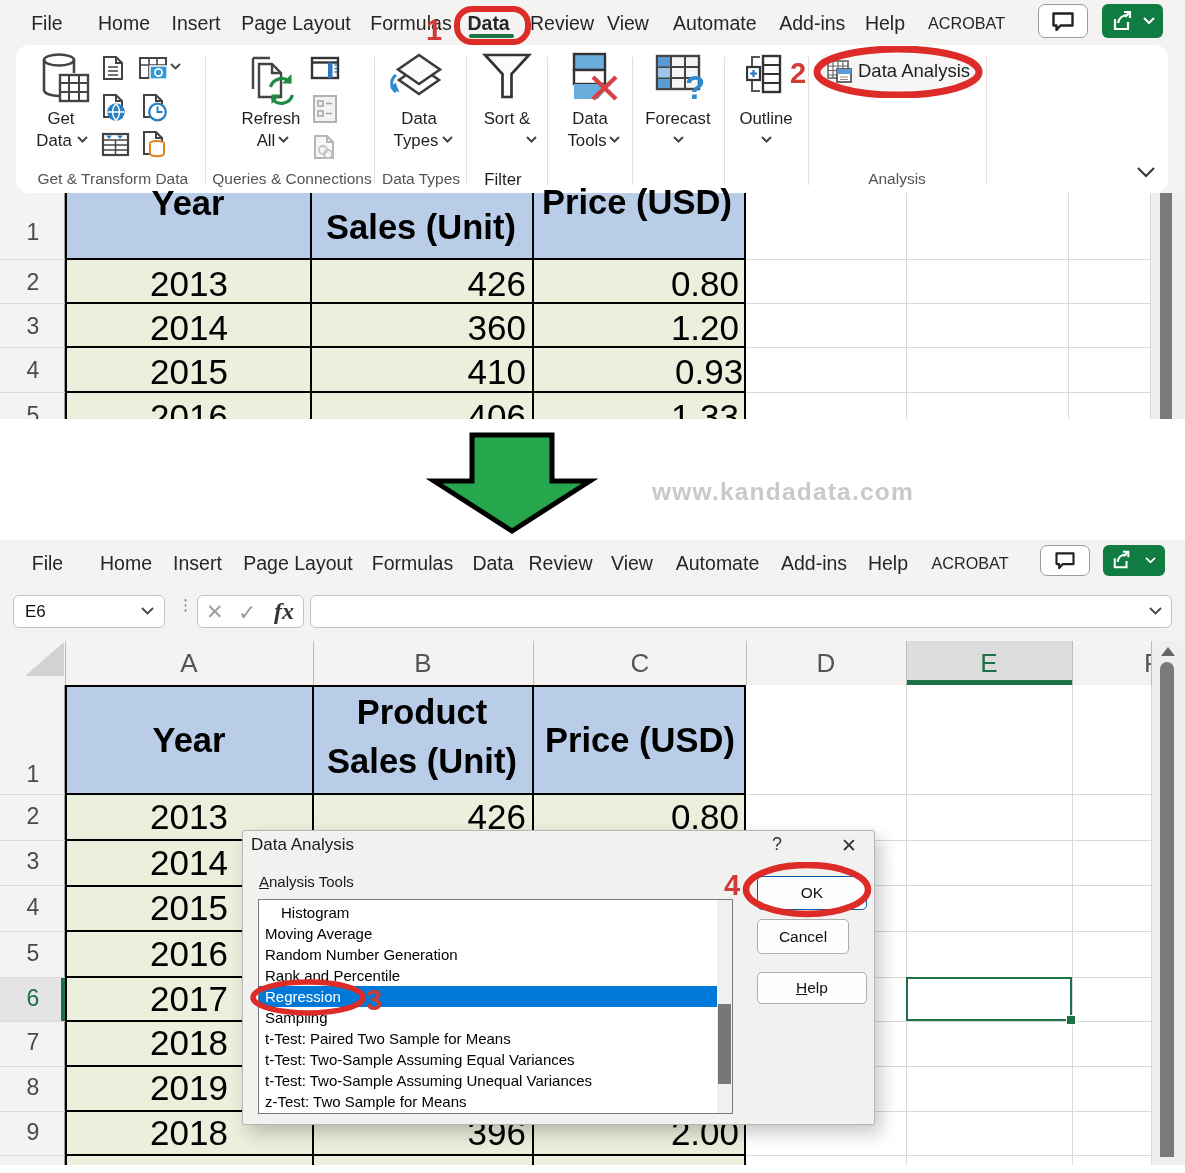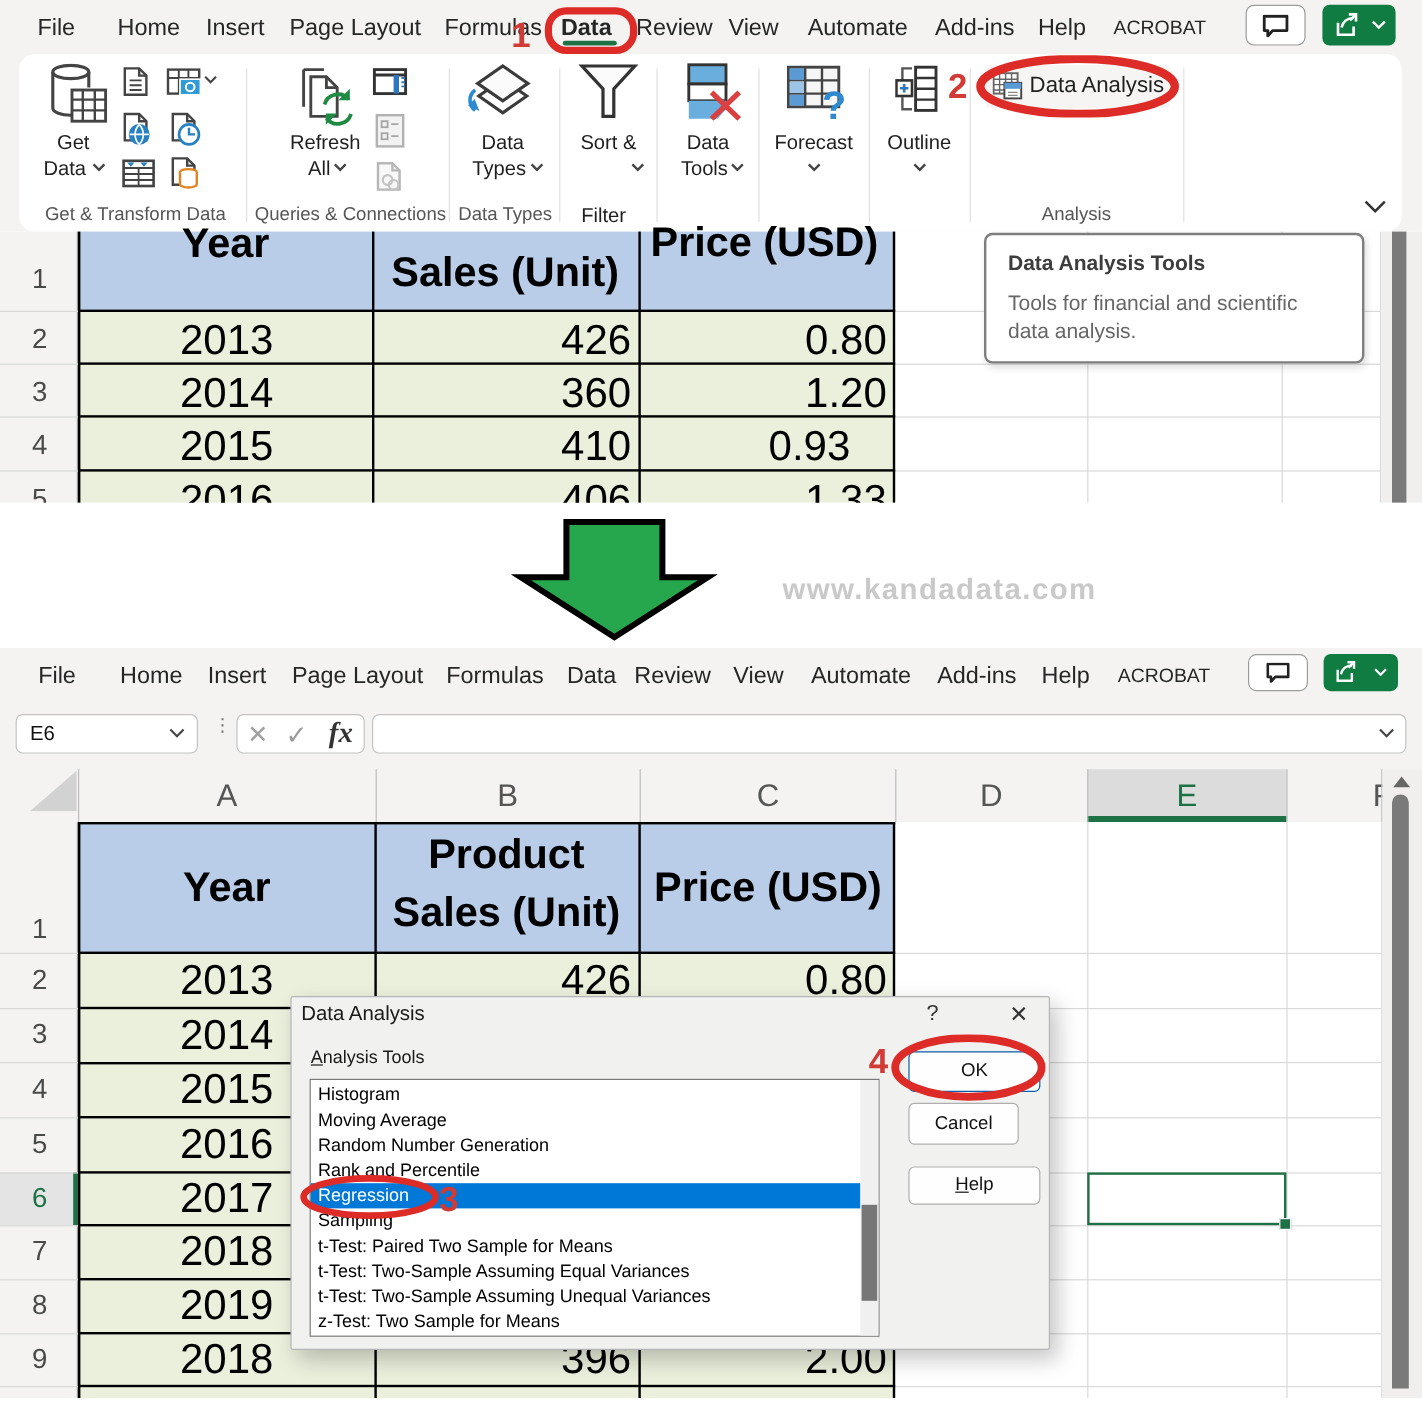--- a/index.html
+++ b/index.html
@@ -292,33 +292,29 @@
     <div class="abs hcell" style="left:572px;top:-10px;">Price (USD)</div>
 
     <div class="abs cellv" style="left:85px;top:71px;">2013</div>
     <div class="abs cellv" style="left:389px;top:71px;text-align:right;width:72px;">426</div>
     <div class="abs cellv" style="left:597px;top:71px;text-align:right;width:77px;">0.80</div>
     <div class="abs cellv" style="left:85px;top:115px;">2014</div>
     <div class="abs cellv" style="left:389px;top:115px;text-align:right;width:72px;">360</div>
     <div class="abs cellv" style="left:597px;top:115px;text-align:right;width:77px;">1.20</div>
     <div class="abs cellv" style="left:85px;top:159px;">2015</div>
     <div class="abs cellv" style="left:389px;top:159px;text-align:right;width:72px;">410</div>
-    <div class="abs cellv" style="left:571px;top:159px;text-align:center;width:77px;">0.93</div>
+    <div class="abs cellv" style="left:610px;top:159px;text-align:left;width:77px;">0.93</div>
     <div class="abs cellv" style="left:85px;top:204px;">2016</div>
     <div class="abs cellv" style="left:389px;top:204px;text-align:right;width:72px;">406</div>
     <div class="abs cellv" style="left:597px;top:204px;text-align:right;width:77px;">1.33</div>
   </div>
 
   <div class="abs" style="left:1151px;top:193px;width:34px;height:226px;background:#f0efee;"></div>
   <div class="abs" style="left:1160px;top:193px;width:12px;height:226px;background:#7a7a7a;"></div>
 
-  <div class="abs" style="left:820px;top:194px;width:317px;height:109px;background:#fff;border:2px solid #7e7e7e;border-radius:7px;box-sizing:border-box;box-shadow:2px 3px 6px rgba(0,0,0,0.12);">
-    <div class="abs" style="left:18px;top:13px;font-weight:bold;font-size:17.5px;color:#3d3d3d;">Data Analysis Tools</div>
-    <div class="abs" style="left:18px;top:44px;font-size:17.5px;color:#666;line-height:24px;">Tools for financial and scientific<br>data analysis.</div>
-  </div>
 </div>
 
 <div id="middle">
   <svg class="abs" style="left:426px;top:432px;" width="172" height="104" viewBox="0 0 172 104">
     <polygon points="46,3 126,3 126,49 164,49 86,99 8,49 46,49" fill="#27a74d" stroke="#000" stroke-width="5" stroke-linejoin="miter"></polygon>
   </svg>
   <div class="abs" style="left:783px;top:492px;transform:translate(-50%,-50%);font-weight:bold;font-size:24.5px;letter-spacing:1.2px;color:#c9c9c9;white-space:nowrap;">www.kandadata.com</div>
 </div>
 
 <div class="abs" id="shot2" style="top:540px;left:0;width:1185px;height:625px;overflow:hidden;">
@@ -475,21 +471,21 @@
   </svg>
   <div class="abs" style="left:1160px;top:122px;width:14px;height:495px;background:#7a7a7a;border-radius:7px 7px 0 0;"></div>
 
   <div class="abs" style="left:242px;top:290px;width:633px;height:295px;background:#f1f1f0;border:1px solid #b5b5b5;border-radius:2px;box-sizing:border-box;box-shadow:6px 8px 18px rgba(0,0,0,0.22);"></div>
   <div class="abs" style="left:251px;top:295px;font-size:17px;color:#1a1a1a;">Data Analysis</div>
   <div class="abs" style="left:772px;top:294px;font-size:18px;color:#333;">?</div>
   <div class="abs" style="left:841px;top:294px;font-size:19px;color:#333;">✕</div>
   <div class="abs" style="left:259px;top:333px;font-size:15px;color:#1a1a1a;"><span style="text-decoration:underline;">A</span>nalysis Tools</div>
 
   <div class="abs" style="left:258px;top:359px;width:475px;height:215px;background:#fff;border:1px solid #7a7a7a;box-sizing:border-box;"></div>
-  <div class="abs liitem" style="left:265px;top:364px;">Histogram</div>
+  <div class="abs liitem" style="left:281px;top:364px;">Histogram</div>
   <div class="abs liitem" style="left:265px;top:385px;">Moving Average</div>
   <div class="abs liitem" style="left:265px;top:406px;">Random Number Generation</div>
   <div class="abs liitem" style="left:265px;top:427px;">Rank and Percentile</div>
   <div class="abs" style="left:259px;top:446px;width:458px;height:21px;background:#0078d7;"></div>
   <div class="abs liitem" style="left:265px;top:448px;color:#fff;">Regression</div>
   <div class="abs liitem" style="left:265px;top:469px;">Sampling</div>
   <div class="abs liitem" style="left:265px;top:490px;">t-Test: Paired Two Sample for Means</div>
   <div class="abs liitem" style="left:265px;top:511px;">t-Test: Two-Sample Assuming Equal Variances</div>
   <div class="abs liitem" style="left:265px;top:532px;">t-Test: Two-Sample Assuming Unequal Variances</div>
   <div class="abs liitem" style="left:265px;top:553px;">z-Test: Two Sample for Means</div>

